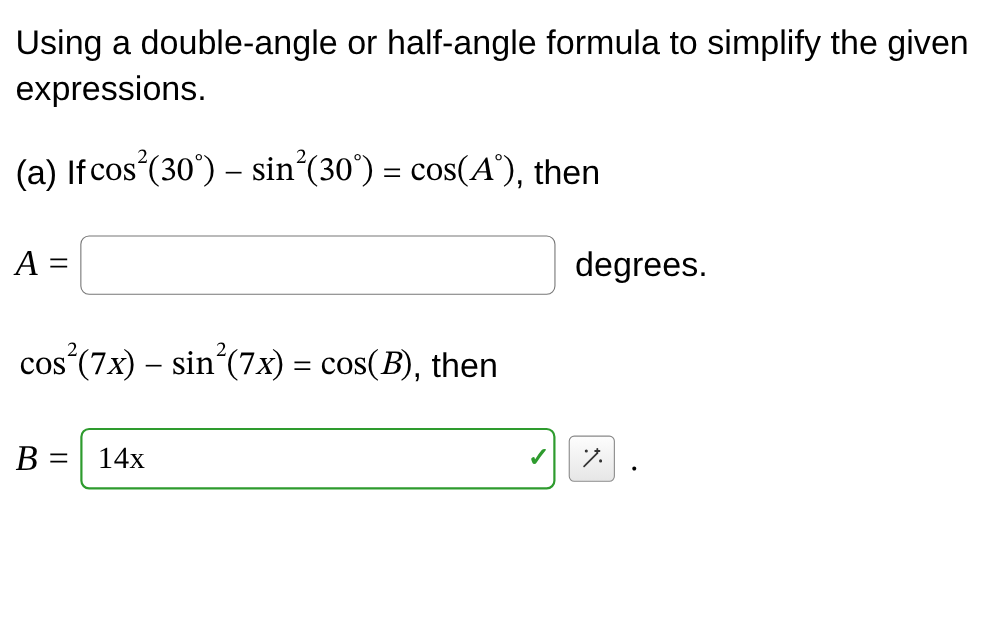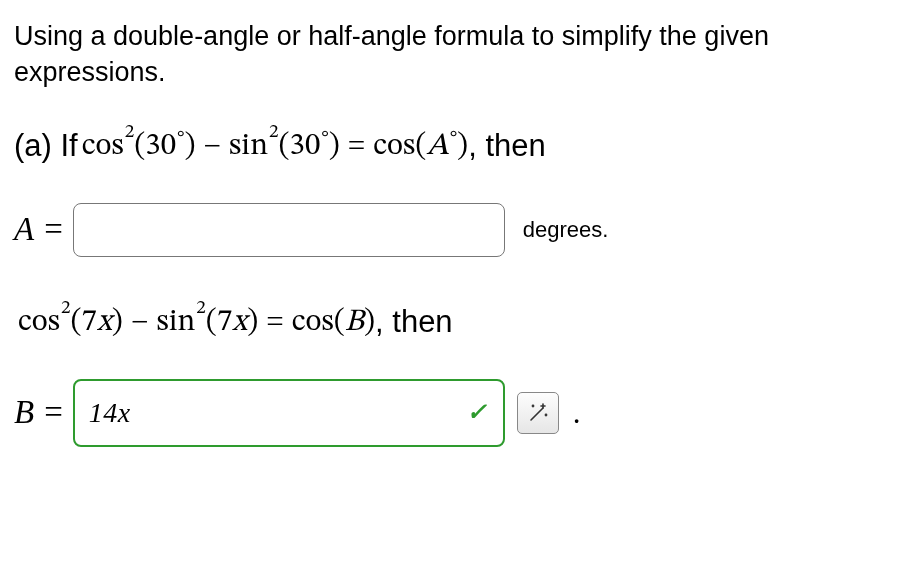--- a/index.html
+++ b/index.html
@@ -10,21 +10,21 @@
     font-family: "Trebuchet MS", "Lucida Sans", Verdana, sans-serif;
     color: #000;
     background: #fff;
   }
   .page {
     padding: 18px 14px 0 14px;
     font-size: 30px;
     line-height: 1.35;
   }
   .instructions {
-    font-size: 27px;
+    font-size: 31px;
     margin-bottom: 34px;
   }
   .math {
     font-family: "Cambria Math", "STIX Two Math", "Times New Roman", serif;
   }
   .row {
     display: flex;
     align-items: center;
     flex-wrap: wrap;
     margin-top: 28px;
@@ -71,34 +71,33 @@
     border: 1.5px solid #777;
     border-radius: 8px;
     font-size: 26px;
     padding: 0 12px;
     box-sizing: border-box;
     font-family: inherit;
     background:#fff;
   }
   .after-input {
     margin-left: 18px;
-    font-size: 22px;
+    font-size: 31px;
   }
   .input-b-wrap {
     width: 432px;
-    height: 68px;
+    height: 56px;
     border: 2px solid #2e9b2e;
     border-radius: 8px;
     box-sizing: border-box;
     display: flex;
     align-items: center;
-    padding: 0 16px 0 14px;
+    padding: 0 3px 0 14px;
     font-size: 28px;
     font-family: "Cambria Math","Times New Roman",serif;
-    font-style: italic;
   }
   .input-b-wrap .val {
     flex: 1;
     font-family: "Cambria Math","Times New Roman",serif;
   }
   .check {
     color: #2e9b2e;
     font-size: 24px;
     font-weight: bold;
   }

